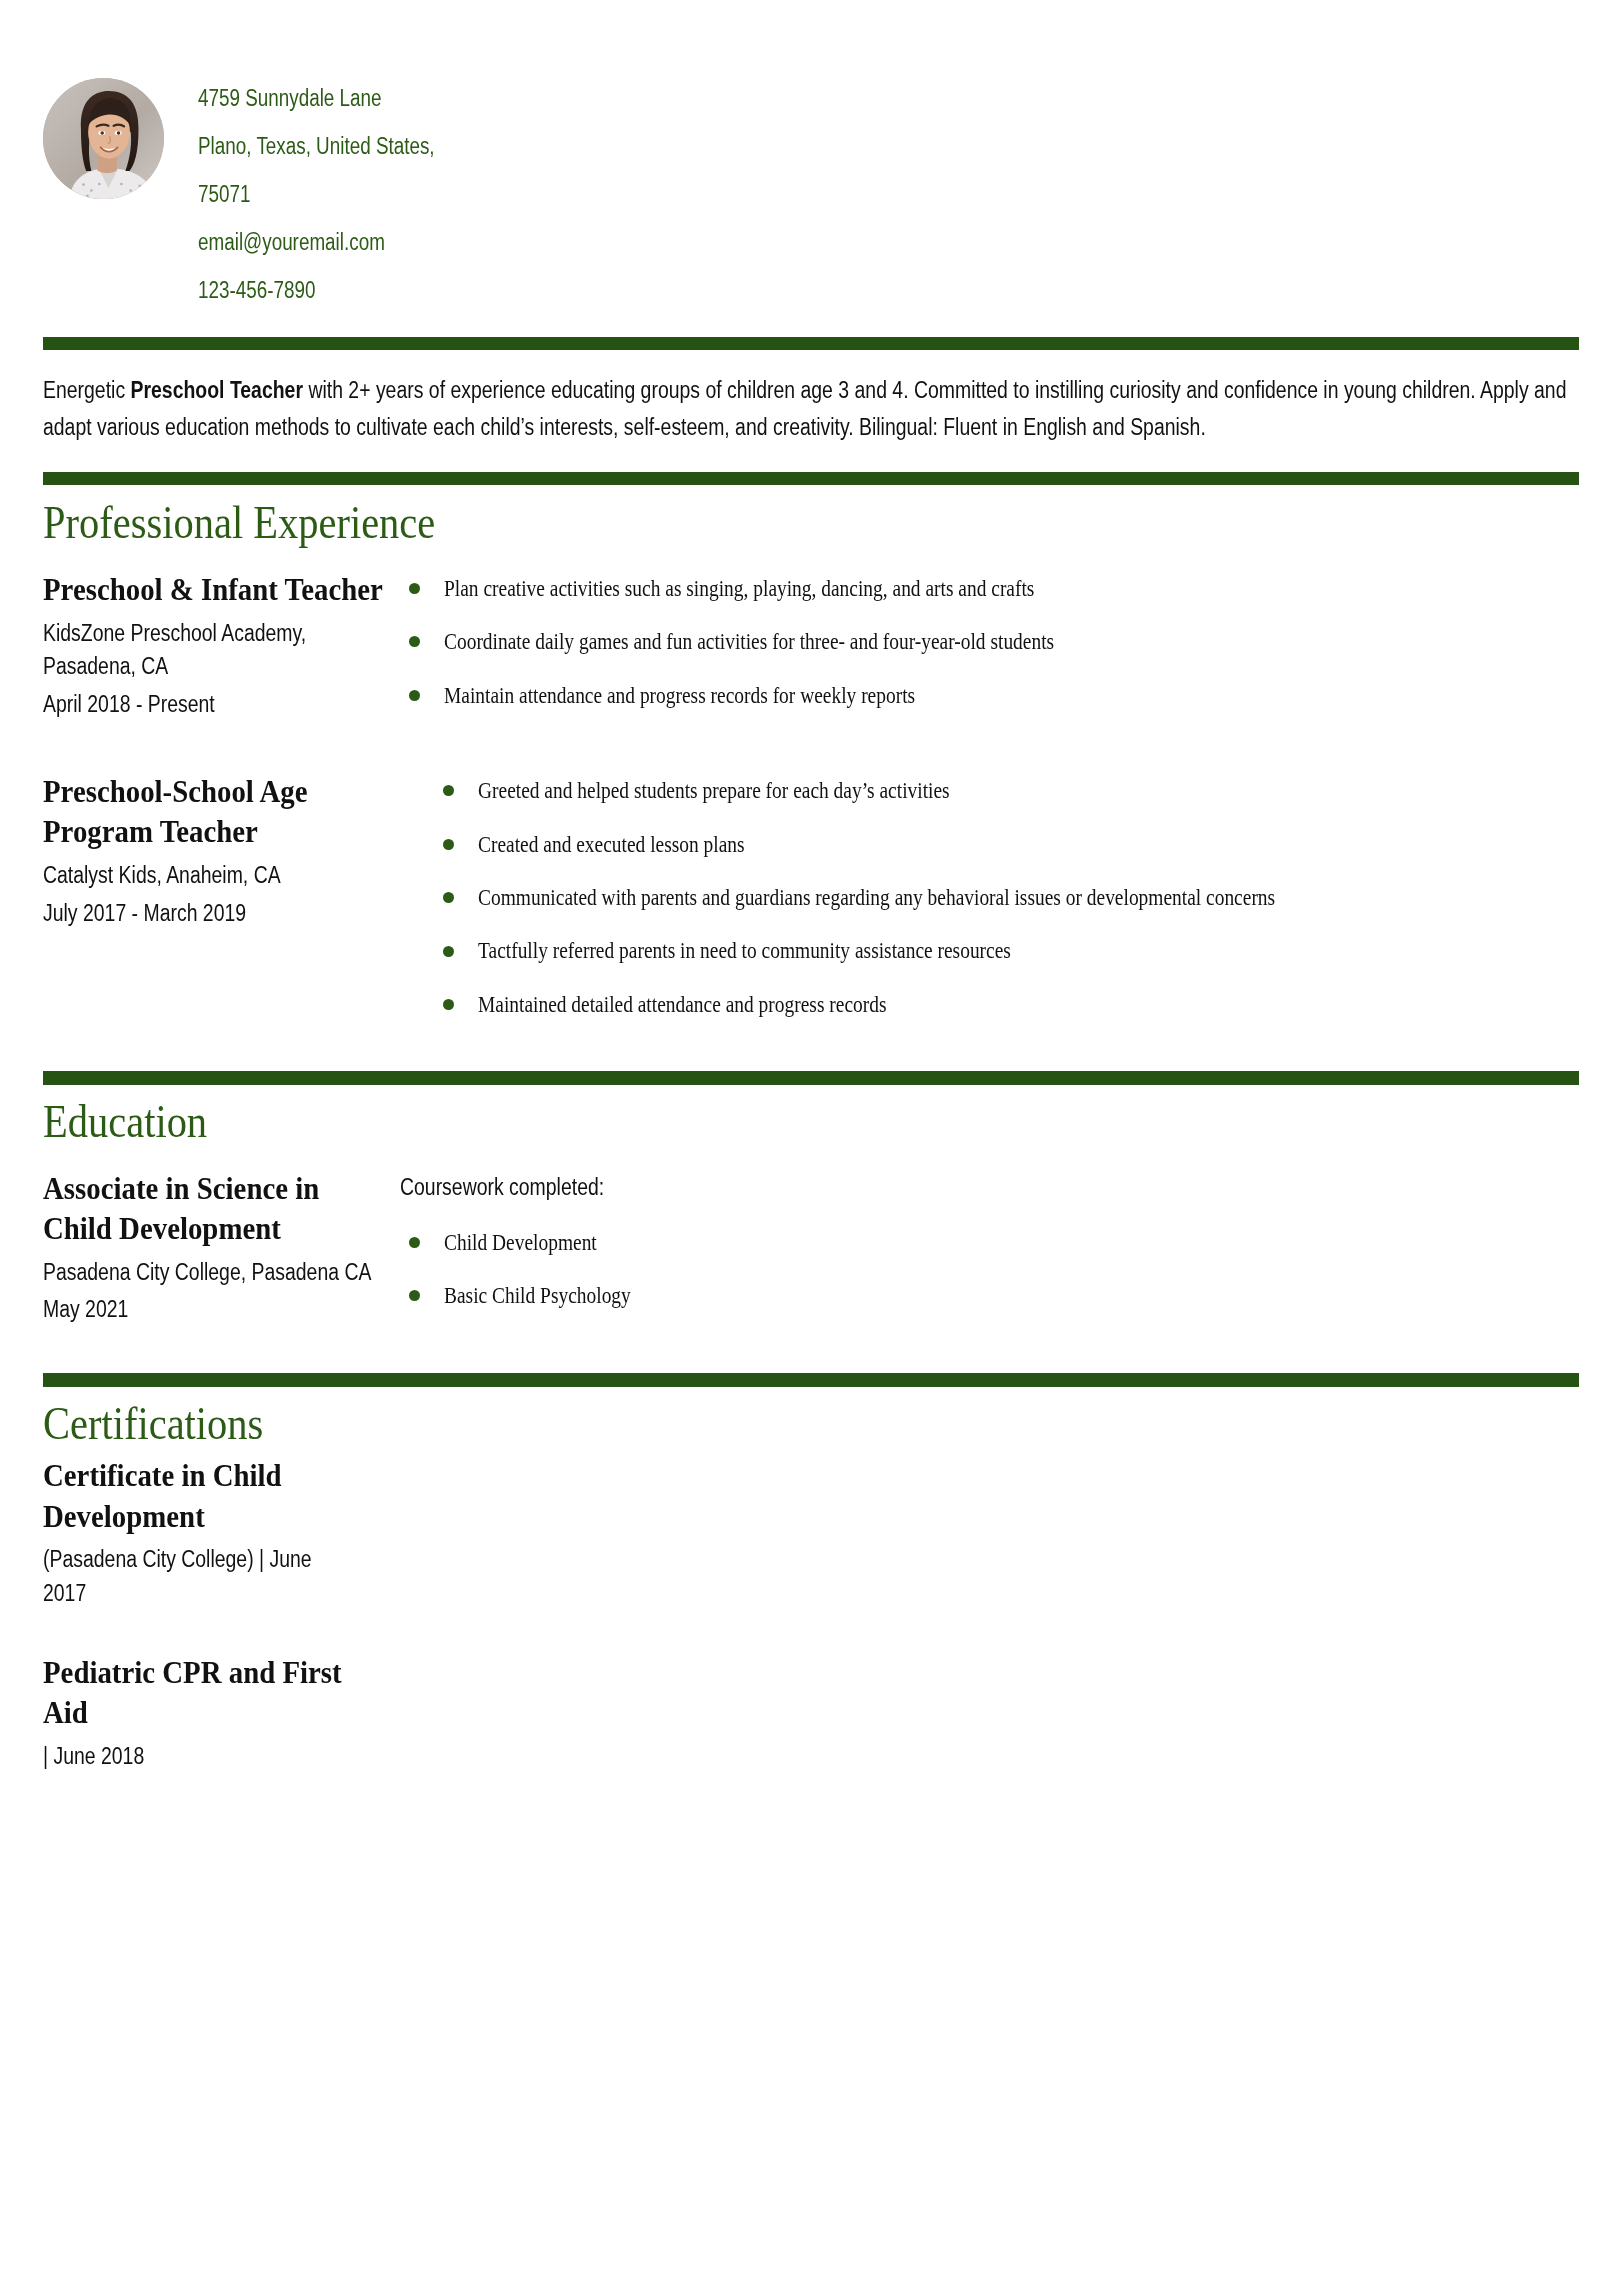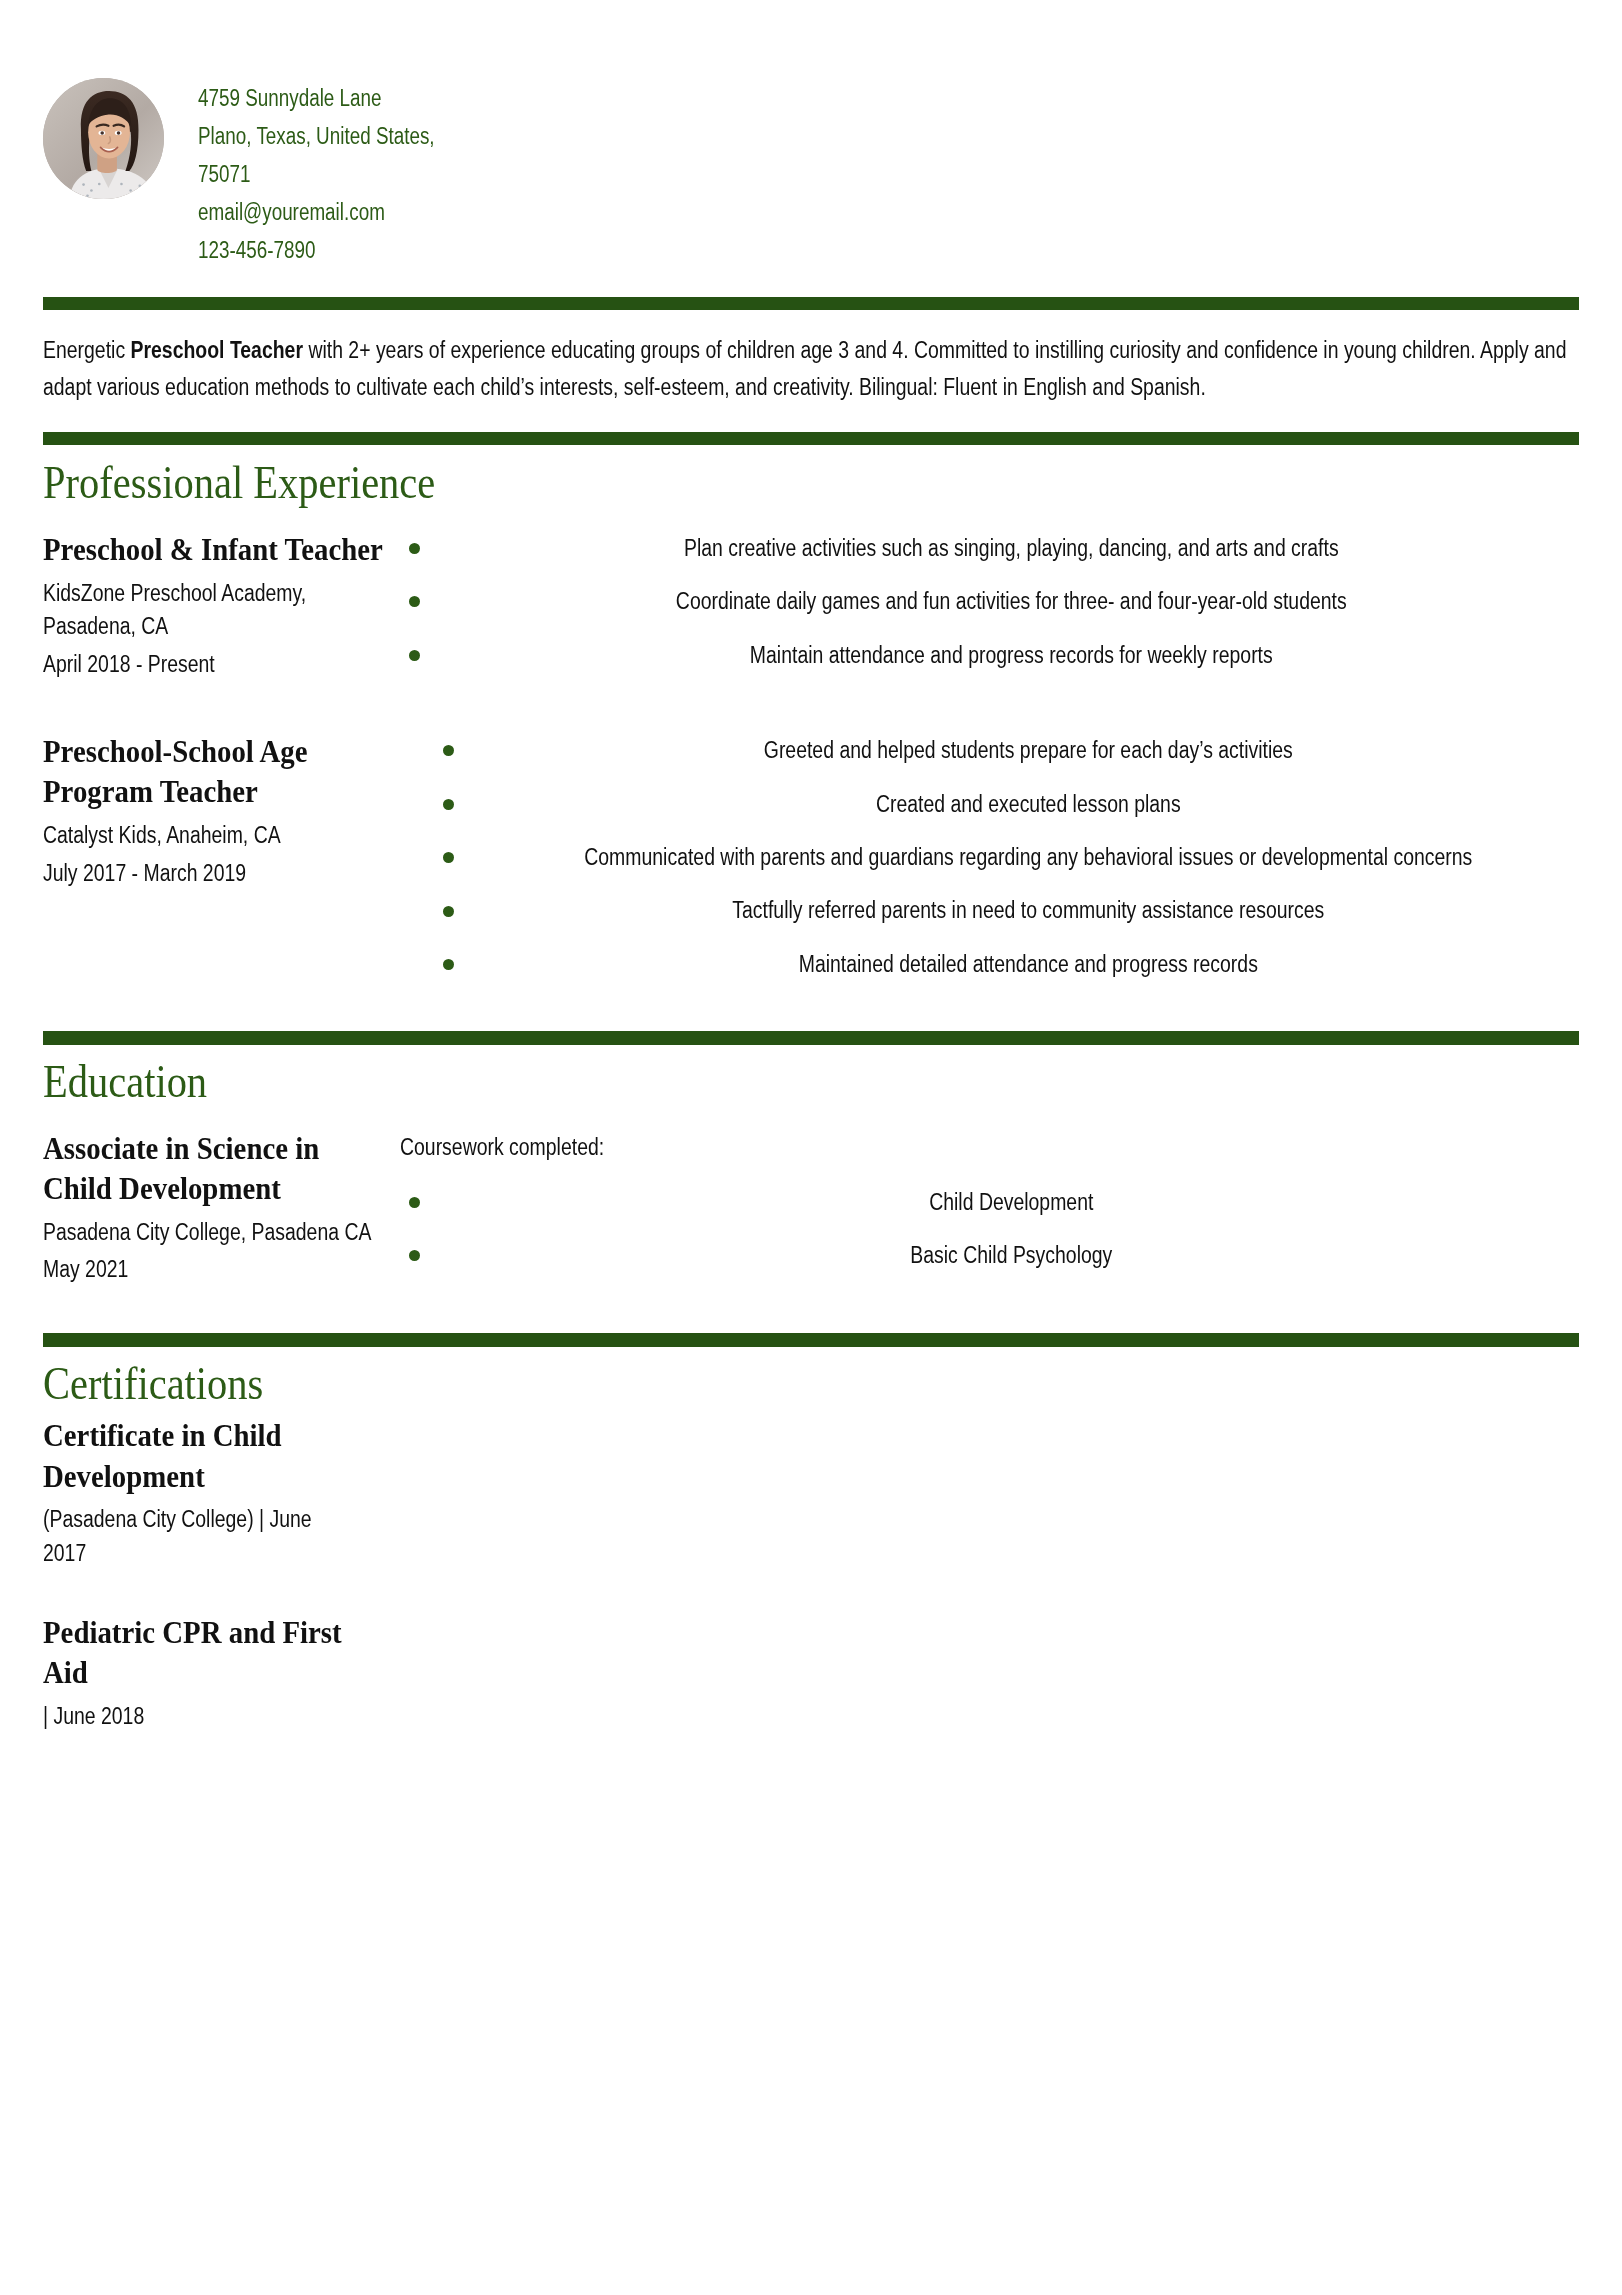--- a/index.html
+++ b/index.html
@@ -76,21 +76,21 @@
     overflow: hidden;
     flex: 0 0 auto;
     position: relative;
     background: #b4aca6;
   }
   .avatar svg { display: block; width: 100%; height: 100%; }
 
   .contact-block {
     display: flex;
     flex-direction: column;
-    gap: 8px;
+    gap: 18px;
     padding-top: 6.5px;
   }
   .contact-line {
     font-family: "Liberation Sans", sans-serif;
     font-size: 23px;
     line-height: 1.30;
     color: #2c5b16;
     transform: scaleX(0.82);
     transform-origin: left center;
     white-space: nowrap;
@@ -177,25 +177,24 @@
   
   ul.bullets {
     list-style: none;
     margin: 0;
     padding: 0;
   }
   ul.bullets li {
     position: relative;
     padding-left: 44px;
     margin-bottom: 23.6px;
-    font-family: Liberation Sans, sans-serif;
+    font-family: Liberation Serif, serif;
     font-size: 23px;
     line-height: 1.3;
     color: #111111;
-    text-align: center;
   }
   ul.bullets li:last-child { margin-bottom: 0; }
   ul.bullets li .btext {
     display: block;
     transform: scaleX(0.845);
     transform-origin: left top;
     width: 118.3%;
     white-space: nowrap;
   }
   ul.bullets li::before {

